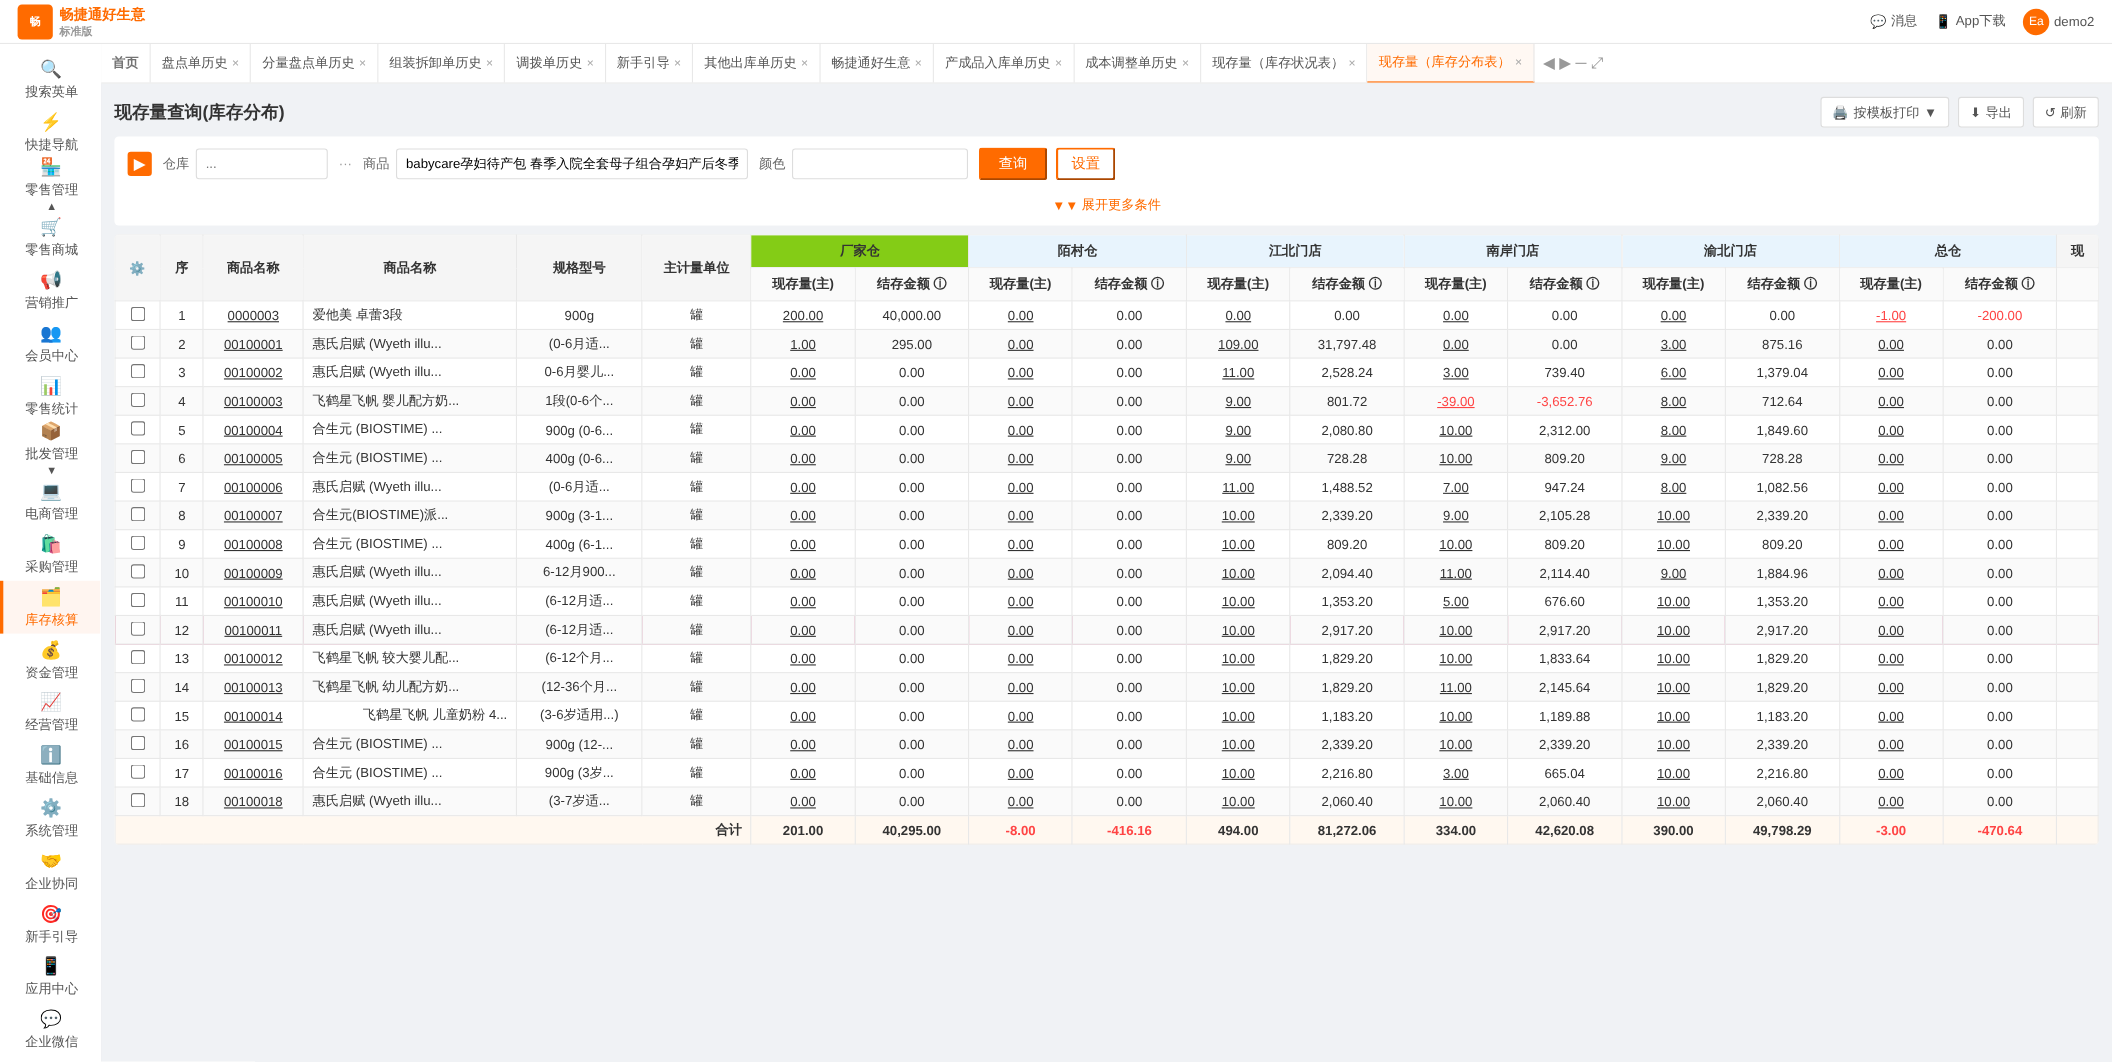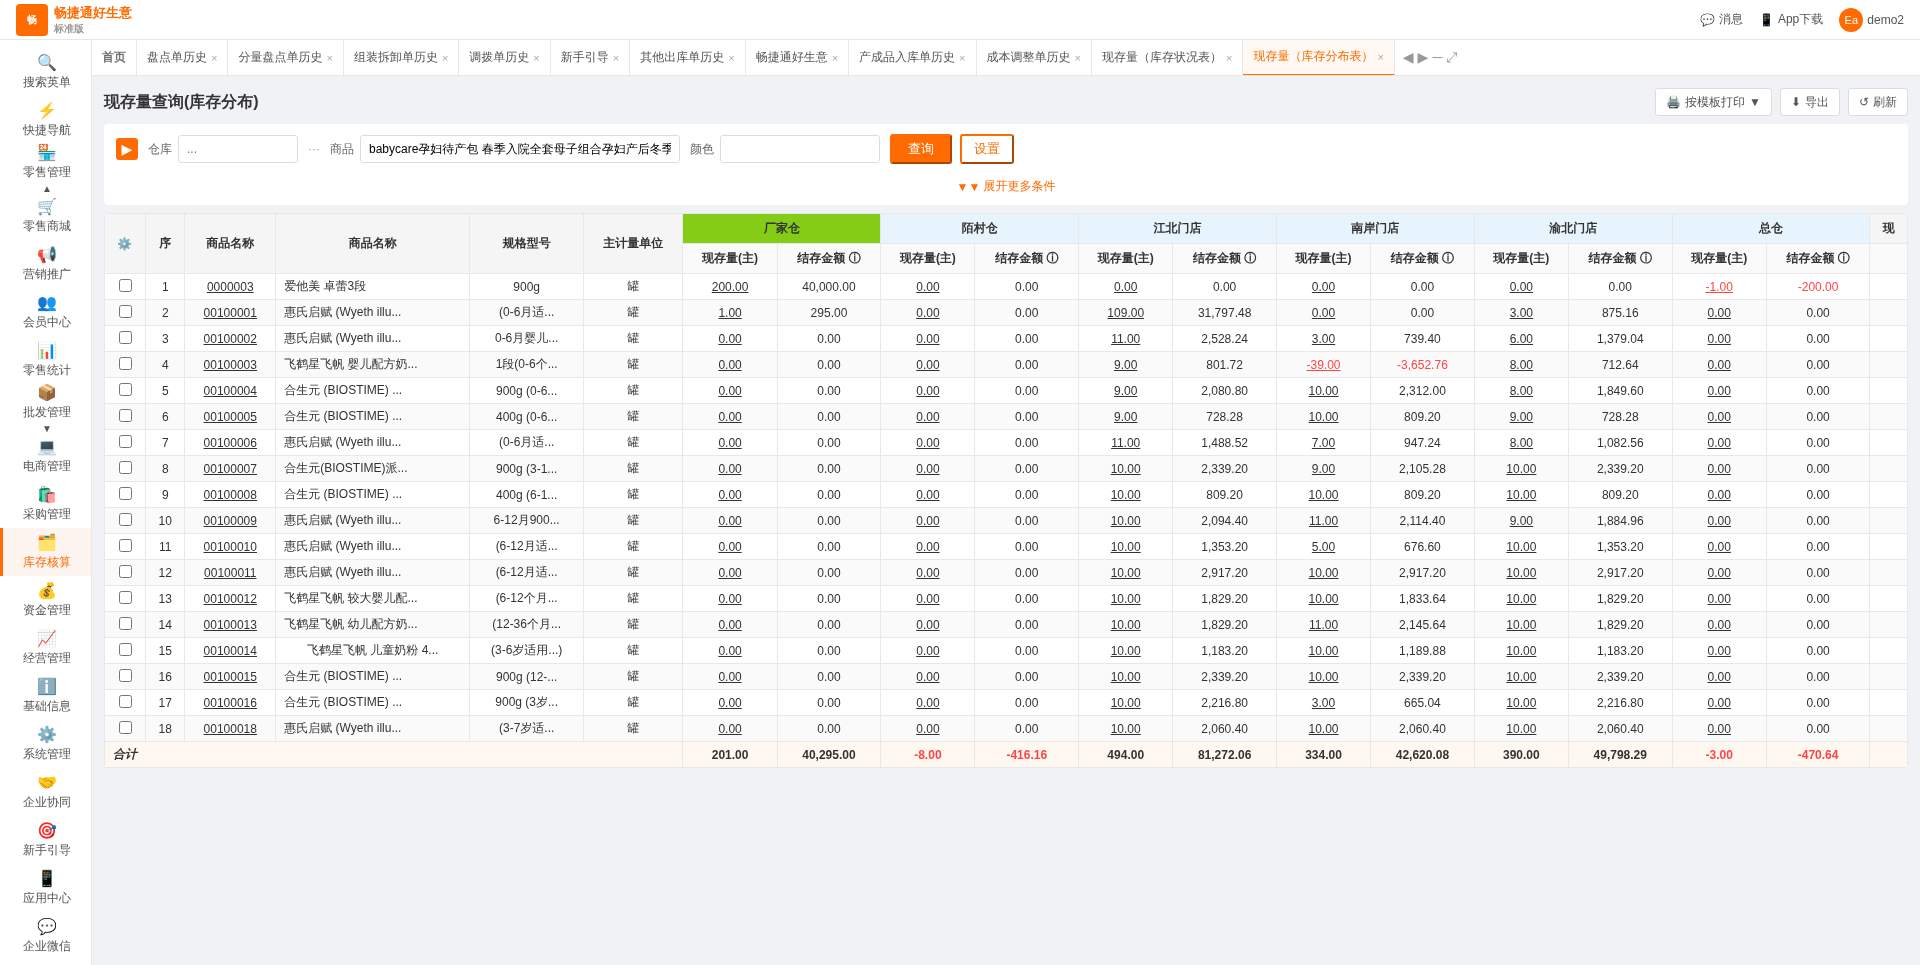--- a/index.html
+++ b/index.html
@@ -810,21 +810,21 @@
     <td><span class="underline" style="">10.00</span></td>
     <td style="">1,829.20</td>
     <td><span class="underline" style="">0.00</span></td>
     <td style="">0.00</td>
     <td></td>
   </tr>
           <tr>
     <td><input type="checkbox" style=""></td>
     <td>15</td>
     <td><span class="underline">00100014</span></td>
-    <td style="text-align:center;">飞鹤星飞帆 儿童奶粉 4...</td>
+    <td style="text-align:right;">飞鹤星飞帆 儿童奶粉 4...</td>
     <td>(3-6岁适用...)</td>
     <td>罐</td>
     <td><span class="underline" style="">0.00</span></td>
     <td style="">0.00</td>
     <td><span class="underline" style="">0.00</span></td>
     <td style="">0.00</td>
     <td><span class="underline" style="">10.00</span></td>
     <td style="">1,183.20</td>
     <td><span class="underline" style="">10.00</span></td>
     <td style="">1,189.88</td>
@@ -891,21 +891,21 @@
     <td style="">2,060.40</td>
     <td><span class="underline" style="">10.00</span></td>
     <td style="">2,060.40</td>
     <td><span class="underline" style="">10.00</span></td>
     <td style="">2,060.40</td>
     <td><span class="underline" style="">0.00</span></td>
     <td style="">0.00</td>
     <td></td>
   </tr>
           <tr class="summary-row">
-  <td colspan="6" style="text-align:left;font-weight:bold;font-style:italic;">合计</td>
+  <td colspan="6" style="text-align:right;font-weight:bold;">合计</td>
   <td>201.00</td>
   <td>40,295.00</td>
   <td style="color:#ff4444;">-8.00</td>
   <td style="color:#ff4444;">-416.16</td>
   <td>494.00</td>
   <td>81,272.06</td>
   <td>334.00</td>
   <td>42,620.08</td>
   <td>390.00</td>
   <td>49,798.29</td>

